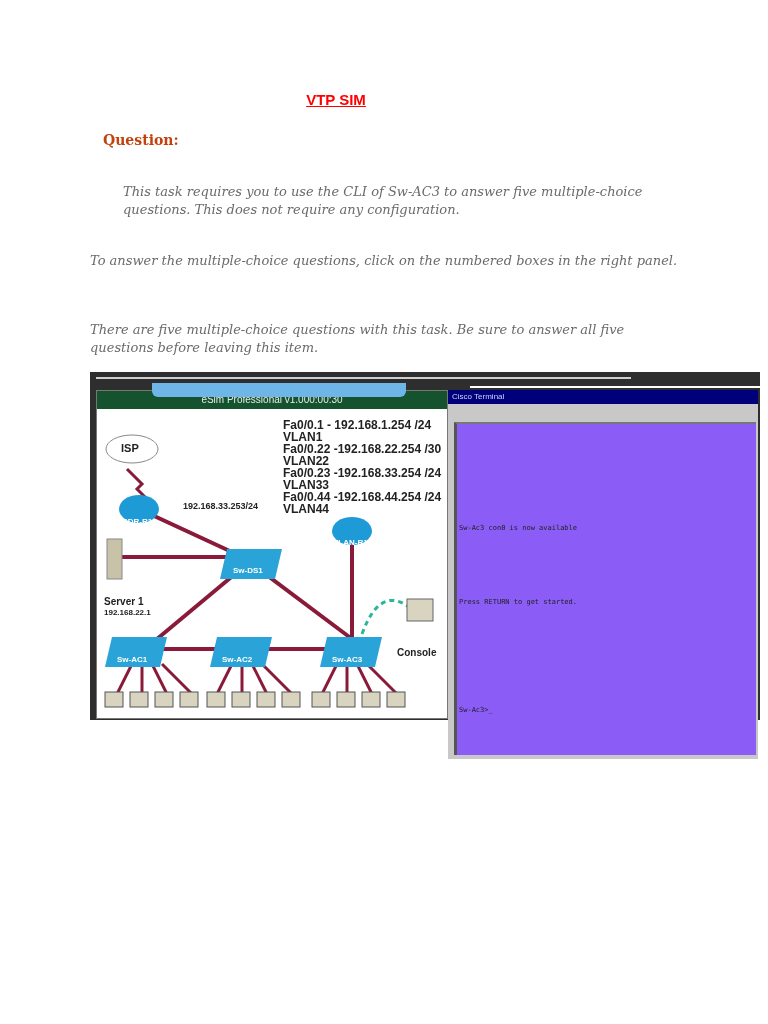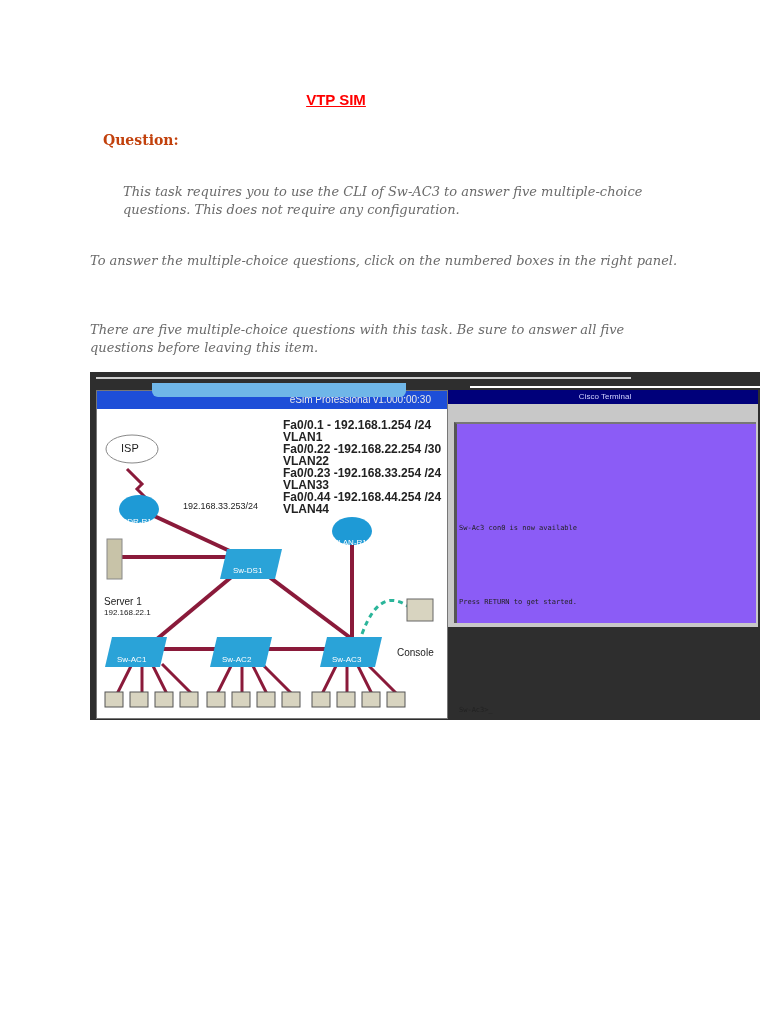--- a/index.html
+++ b/index.html
@@ -23,28 +23,28 @@
   .p1 { top: 183px; margin-left: 33px; } .p2 { top: 252px; } .p3 { top: 321px; }
 
   .sim {
     position: absolute; left: 90px; top: 372px; width: 670px; height: 348px;
     background: #2e2e2e;
   }
   .sim .topline { position: absolute; left: 6px; top: 5px; width: 535px; height: 2px; background: #cfcfcf; }
   .sim .topline2 { position: absolute; left: 380px; top: 14px; width: 290px; height: 2px; background: #ffffff; }
   .tabs { position: absolute; left: 62px; top: 11px; width: 254px; height: 14px; background: #6fb6e8; border-radius: 0 0 6px 6px; }
   .lp { position: absolute; left: 6px; top: 18px; width: 350px; height: 327px; background: #fff; border: 1px solid #777; }
-  .lp-title { height: 18px; background: #1d4ed8; color: #eaeaea; font-size: 10px; line-height: 18px; padding: 0 16px; display:flex; justify-content: flex-end; }
-  .rp { position: absolute; left: 358px; top: 18px; width: 310px; height: 237px; background: #c8c8c8; text-align: center; }
+  .lp-title { height: 18px; background: #14532d; color: #eaeaea; font-size: 10px; line-height: 18px; padding: 0 16px; display:flex; justify-content: center; }
+  .rp { position: absolute; left: 358px; top: 18px; width: 310px; height: 369px; background: #c8c8c8; }
   .rp-title { height: 14px; background: #00007a; color: #d0d0ff; font-size: 8px; line-height: 14px; padding-left: 4px; }
   .term { position: absolute; left: 6px; top: 32px; right: 2px; bottom: 4px; background: #8b5cf6; border-left: 3px solid #555; border-top: 2px solid #777;
     font-family: "DejaVu Sans Mono", monospace; font-size: 7px; color: #222; }
   .term div { position: absolute; left: 2px; }
   .vlan-table { position: absolute; left: 186px; top: 28px; font-size: 12px; font-weight: bold; color: #222; line-height: 12px; }
-  .lbl { position: absolute; font-size: 9px; font-weight: normal; color: #222; }
+  .lbl { position: absolute; font-size: 9px; font-weight: bold; color: #222; }
   svg { position: absolute; left: 0; top: 0; }
 </style>
 </head>
 <body>
 
 <div class="title">VTP SIM</div>
 <div class="question-label">Question:</div>
 <div class="para p1">This task requires you to use the CLI of Sw-AC3 to answer five multiple-choice questions. This does not require any configuration.</div>
 <div class="para p2">To answer the multiple-choice questions, click on the numbered boxes in the right panel.</div>
 <div class="para p3">There are five multiple-choice questions with this task. Be sure to answer all five questions before leaving this item.</div>

